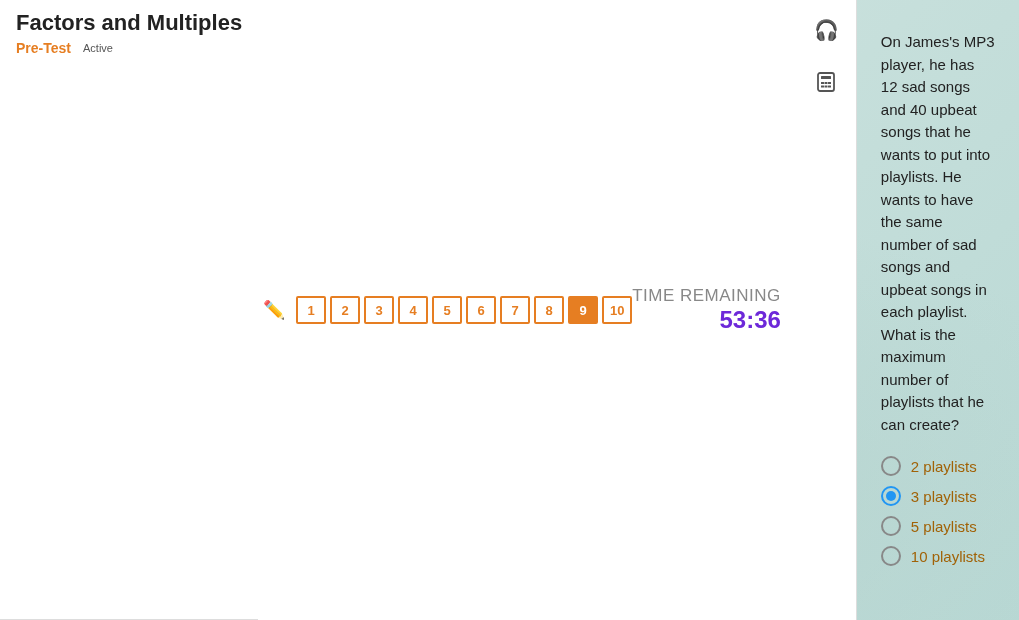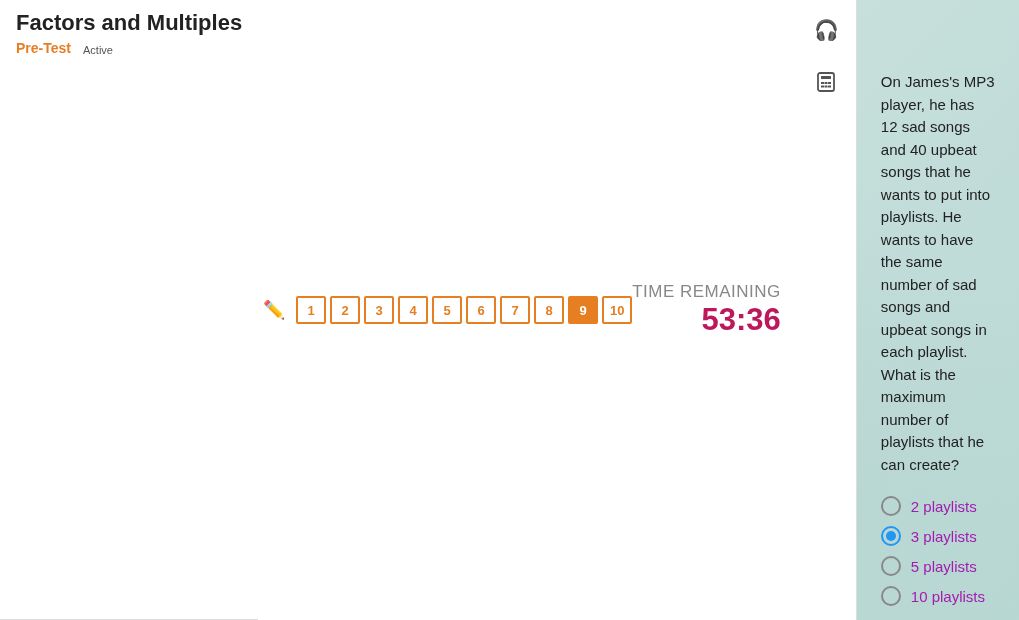--- a/index.html
+++ b/index.html
@@ -40,21 +40,21 @@
 
     .title {
       font-size: 22px;
       font-weight: bold;
       color: #222;
       margin-bottom: 4px;
     }
 
     .subtitle-row {
       display: flex;
-      align-items: flex-end;
+      align-items: center;
       gap: 12px;
       margin-bottom: 8px;
     }
 
     .pre-test-label {
       color: #e67e22;
       font-weight: bold;
       font-size: 14px;
     }
 
@@ -120,23 +120,23 @@
     }
 
     .time-remaining-label {
       font-size: 17px;
       color: #888;
       letter-spacing: 0.5px;
       text-transform: uppercase;
     }
 
     .time-value {
-      font-size: 31px;
+      font-size: 24px;
       font-weight: bold;
-      color: #be185d;
+      color: #6d28d9;
     }
 
     
     .main-area {
       display: flex;
       flex: 1;
     }
 
     .sidebar {
       width: 60px;
@@ -158,21 +158,20 @@
       cursor: pointer;
       color: #555;
       font-size: 20px;
       border-radius: 4px;
     }
 
     
     .content {
       flex: 1;
       padding: 31px 24px;
-      margin-top: 40px;
     }
 
     .question-text {
       font-size: 15px;
       color: #222;
       line-height: 1.5;
       margin-bottom: 20px;
       max-width: 820px;
     }
 
@@ -206,21 +205,21 @@
 
     .radio-inner {
       width: 10px;
       height: 10px;
       border-radius: 50%;
       background: #2196F3;
     }
 
     .option-label {
       font-size: 15px;
-      color: #a21caf;
+      color: #a16207;
     }
   </style>
 </head>
 <body>
 
 <div class="bg-swirl"></div>
 
 <div class="container">
 
   <div class="header">

